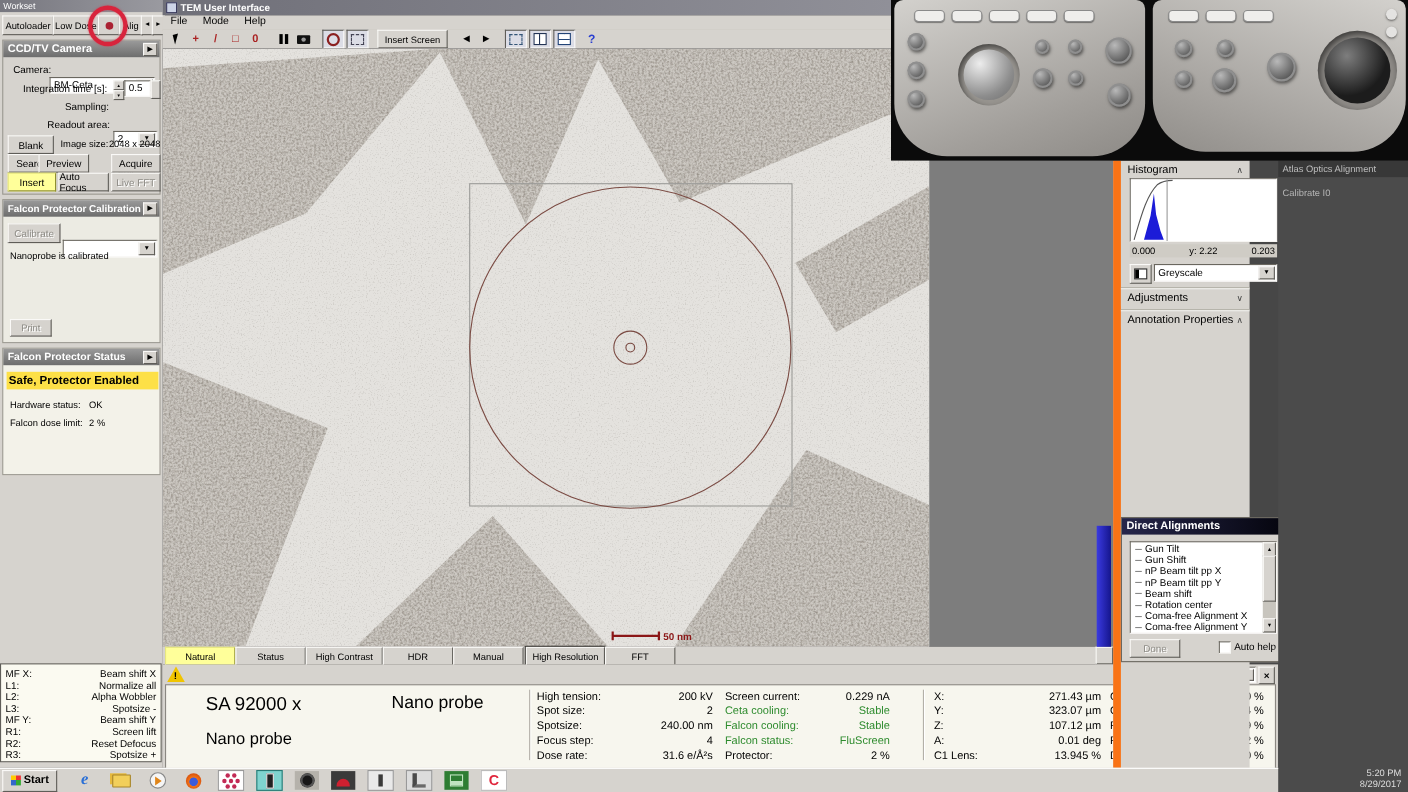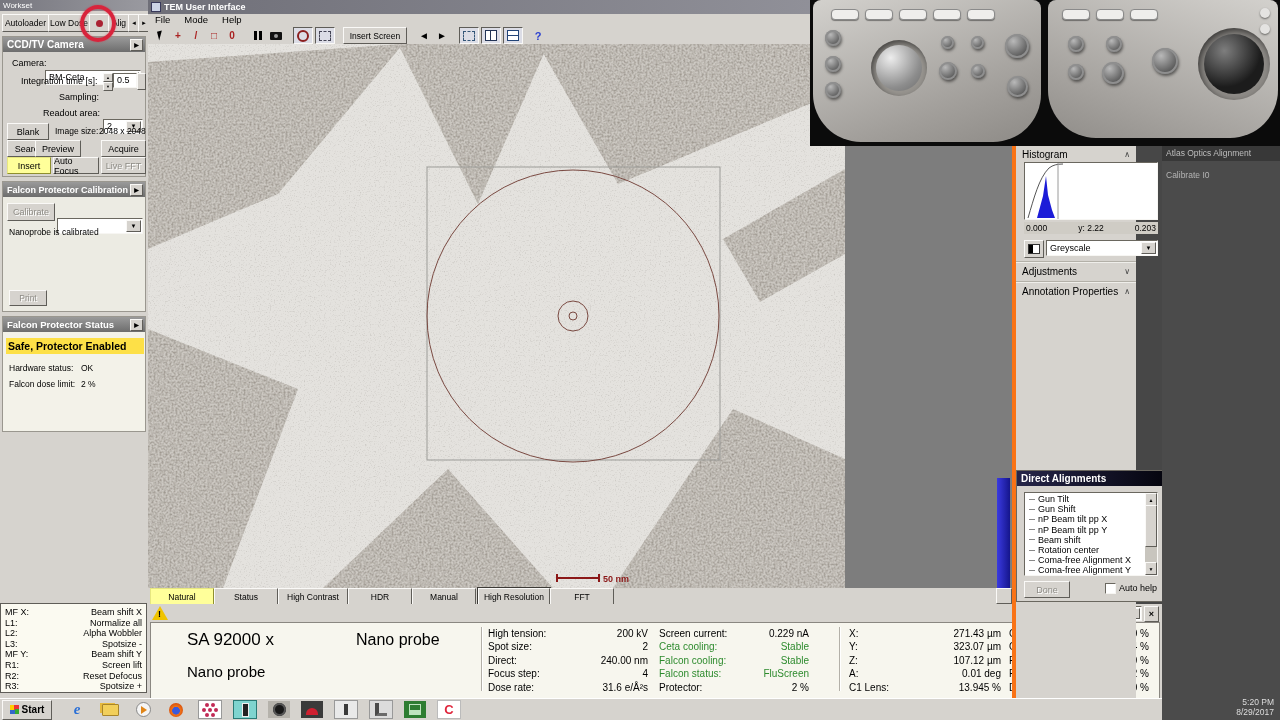--- a/index.html
+++ b/index.html
@@ -343,21 +343,21 @@
       <div class="abs" style="left:337px;top:4px;width:160px">
         <div class="srow">
             <span>High tension:</span>
             <span>200 kV</span>
           </div>
         <div class="srow">
             <span>Spot size:</span>
             <span>2</span>
           </div>
         <div class="srow">
-            <span>Direct:</span>
+            <span>Spotsize:</span>
             <span>240.00 nm</span>
           </div>
         <div class="srow">
             <span>Focus step:</span>
             <span>4</span>
           </div>
         <div class="srow">
             <span>Dose rate:</span>
             <span>31.6 e/Å²s</span>
           </div>
@@ -424,21 +424,21 @@
             <span>96.062 %</span>
           </div>
         <div class="srow">
             <span>Dif Lens:</span>
             <span>64.980 %</span>
           </div>
       </div>
     </div>
   </div>
 
-  <div class="abs" style="left:1012px;top:146px;width:124px;height:552px;background:#d6d3ce;border-left:4px solid #f97316;box-sizing:border-box">
+  <div class="abs" style="left:1012px;top:146px;width:124px;height:552px;background:#d6d3ce;border-left:7px solid #f97316;box-sizing:border-box">
     <div class="secrow" style="top:0;box-shadow:none;border-top:none">
       <span>Histogram</span>
       <span class="chev">∧</span>
     </div>
     <div class="abs s" style="left:8px;top:16px;width:134px;height:58px;box-sizing:border-box">
       <svg width="132" height="56" viewBox="0 0 132 56">
         <rect width="132" height="56" fill="#fff"></rect>
         <path d="M3,55 C9,35 14,15 24,5 C28,2 32,1 38,1" fill="none" stroke="#555" stroke-width="1"></path>
         <path d="M12,55 L18,33 L21,13 L23,32 L27,47 L30,55 Z" fill="#1c1cd8"></path>
         <line x1="33" y1="0" x2="33" y2="56" stroke="#9a9a9a"></line>

